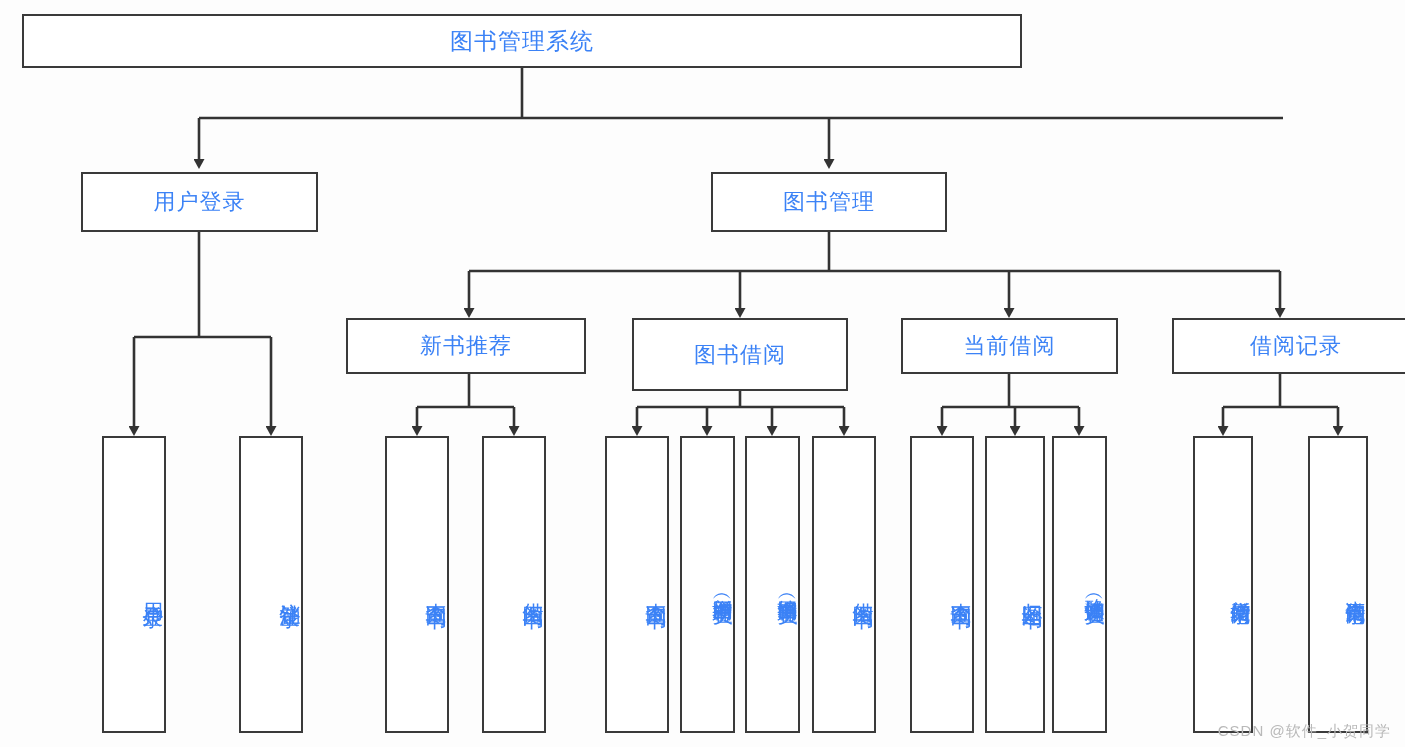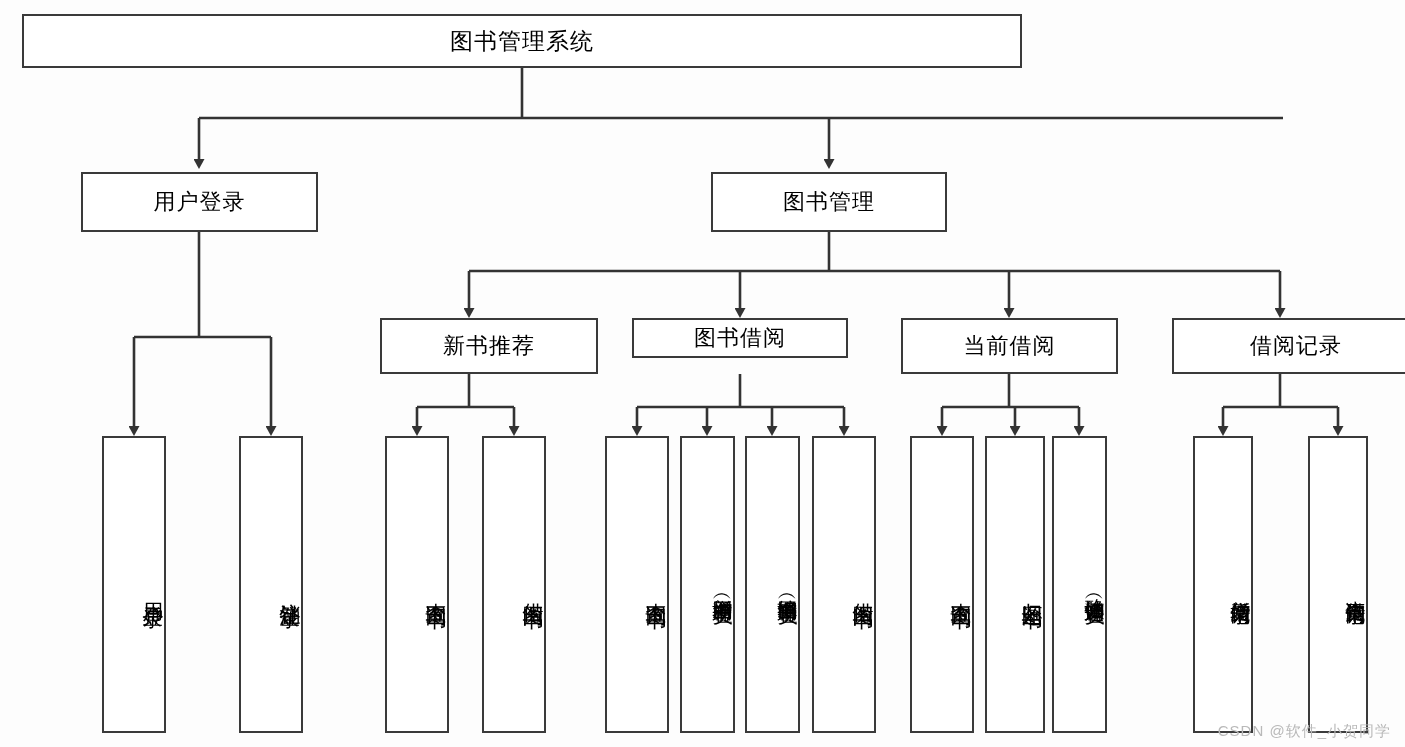--- a/index.html
+++ b/index.html
@@ -12,21 +12,21 @@
   #wires{position:absolute;left:0;top:0;width:1405px;height:747px;}
 
   .node{
     position:absolute;
     box-sizing:border-box;
     background:#ffffff;
     border:2px solid #3a3a3a;
     display:flex;
     align-items:center;
     justify-content:center;
-    color:#000000;
+    color:#3b82f6;
   }
   .node.horiz{
     font-size:22px;
     letter-spacing:1px;
   }
   .node.root{font-size:23px;}
   .node.vert{
     writing-mode:vertical-rl;
     text-orientation:upright;
     font-size:21px;
@@ -103,22 +103,22 @@
       <path d="M1223,407 L1223,427" marker-end="url(#arrow)"></path>
       <path d="M1338,407 L1338,427" marker-end="url(#arrow)"></path>
     </g>
   </svg>
 
   <div class="node horiz root" style="left:22px;top:14px;width:1000px;height:54px;">图书管理系统</div>
 
   <div class="node horiz" style="left:81px;top:172px;width:237px;height:60px;">用户登录</div>
   <div class="node horiz" style="left:711px;top:172px;width:236px;height:60px;">图书管理</div>
 
-  <div class="node horiz" style="left:380px;top:318px;width:218px;height:56px;">新书推荐</div>
-  <div class="node horiz" style="left:632px;top:318px;width:216px;height:40px;">图书借阅</div>
+  <div class="node horiz" style="left:346px;top:318px;width:240px;height:56px;">新书推荐</div>
+  <div class="node horiz" style="left:632px;top:318px;width:216px;height:73px;">图书借阅</div>
   <div class="node horiz" style="left:901px;top:318px;width:217px;height:56px;">当前借阅</div>
   <div class="node horiz" style="left:1172px;top:318px;width:248px;height:56px;">借阅记录</div>
 
   <div class="node vert" style="left:102px;top:436px;width:64px;height:297px;">用户登录</div>
   <div class="node vert" style="left:239px;top:436px;width:64px;height:297px;">注销登录</div>
 
   <div class="node vert" style="left:385px;top:436px;width:64px;height:297px;">查询图书</div>
   <div class="node vert" style="left:482px;top:436px;width:64px;height:297px;">借阅图书</div>
 
   <div class="node vert" style="left:605px;top:436px;width:64px;height:297px;">查询图书</div>

